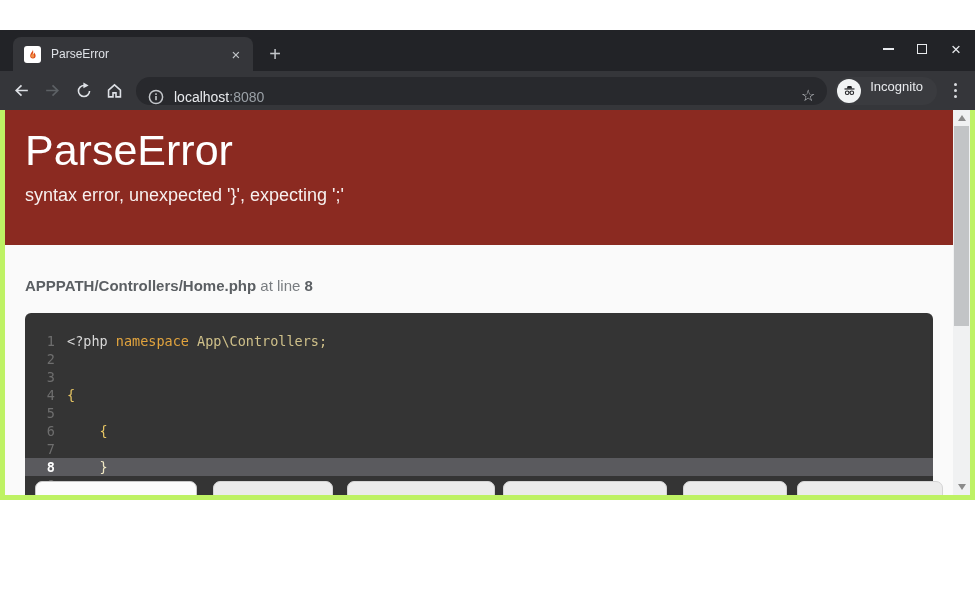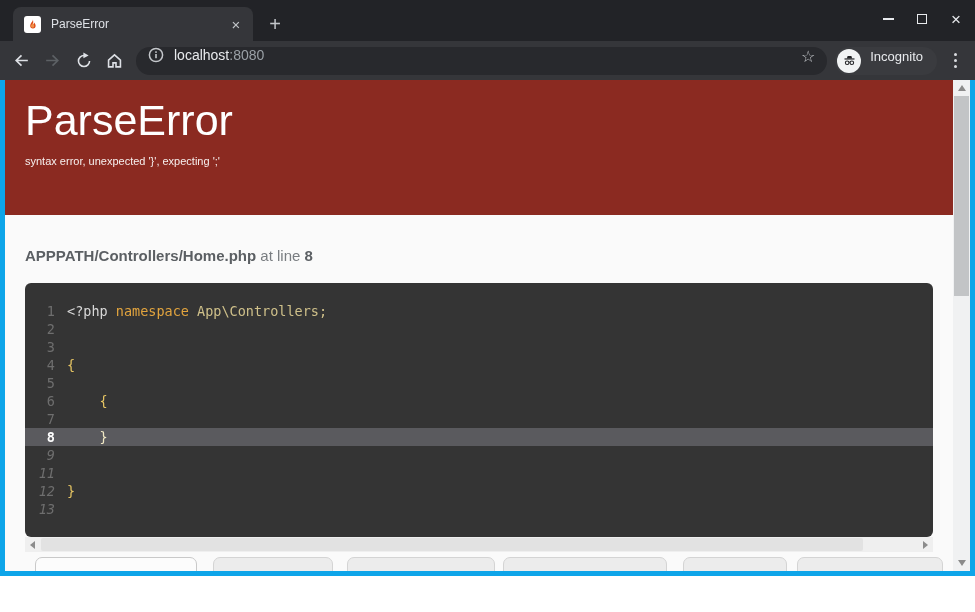--- a/index.html
+++ b/index.html
@@ -1,19 +1,19 @@
 <!DOCTYPE html>
 <html><head>
 <meta charset="utf-8">
 <style>
   * { box-sizing: border-box; margin: 0; padding: 0; }
   html,body { width: 975px; height: 612px; overflow: hidden; }
   body { font-family: "Liberation Sans", sans-serif; }
 
-  .window { position: relative; width: 975px; height: 576px; background: #0ea5e9; overflow: hidden; }
+  .window { position: relative; width: 975px; height: 470px; background: #bef264; overflow: hidden; margin-top: 30px; }
 
   
   .titlebar { position: relative; height: 41px; background: #222327; }
   .tab { position: absolute; left: 13px; top: 7px; width: 240px; height: 34px; background: #35363a;
          border-radius: 8px 8px 0 0; display: flex; align-items: center; padding: 0 8px 0 11px; }
   .favicon { width: 17px; height: 17px; background: #fff; border-radius: 3px; display: flex;
              align-items: center; justify-content: center; margin-right: 10px; flex: none; }
   .tab-title { flex: 1; font-size: 12px; color: #dee1e6; white-space: nowrap; overflow: hidden; }
   .tab-close { width: 18px; height: 18px; display: flex; align-items: center; justify-content: center;
                color: #c3c6ca; font-size: 15px; border-radius: 50%; cursor: default; }
@@ -22,40 +22,40 @@
   .win-controls { position: absolute; right: 2px; top: 0; height: 38px; display: flex; }
   .win-btn { width: 34px; height: 38px; display: flex; align-items: center; justify-content: center; }
   .ic-min { width: 11px; height: 2px; background: #e8eaed; }
   .ic-max { width: 10px; height: 10px; border: 1.6px solid #e8eaed; }
   .ic-close { color: #e8eaed; font-size: 17px; line-height: 1; }
 
   
   .toolbar { height: 39px; background: #35363a; display: flex; align-items: center; padding: 0 6px; }
   .nav-btn { width: 31px; height: 31px; display: flex; align-items: center; justify-content: center; flex: none; }
   .url-pill { flex: 1; height: 28px; background: #28292d; border-radius: 14px; display: flex;
-              align-items: flex-start; padding: 0 10px 0 12px; margin: 0 8px 0 6px; }
+              align-items: flex-end; padding: 0 10px 0 12px; margin: 0 8px 0 6px; }
   .info-ic { margin-right: 10px; display: flex; }
   .url-text { flex: 1; font-size: 14px; color: #e8eaed; white-space: nowrap; }
   .url-text .port { color: #9aa0a6; }
   .star { color: #c4c7cb; font-size: 16px; padding: 0 2px; }
   .incog { display: flex; align-items: flex-start; height: 28px; background: #3a3b3f; border-radius: 14px;
            padding: 2px 14px 2px 2px; margin-right: 4px; flex: none; }
   .incog-circle { width: 24px; height: 24px; border-radius: 50%; background: #f1f3f4; display: flex;
                   align-items: center; justify-content: center; margin-right: 9px; }
   .incog-label { font-size: 13px; color: #e8eaed; }
   .menu-btn { width: 28px; height: 28px; display: flex; flex-direction: column; gap: 3px;
               align-items: center; justify-content: center; flex: none; }
   .menu-btn i { width: 3px; height: 3px; border-radius: 50%; background: #dadce0; }
 
   
   .page { position: absolute; top: 80px; left: 5px; right: 22px; bottom: 5px; background: #fafafa; overflow: hidden; }
 
   .err-header { height: 135px; background: #8b2a21; padding: 15px 24px 0 20px; }
   .err-title { font-size: 43px; font-weight: 400; color: #ffffff; line-height: 1.18; }
-  .err-msg { margin-top: 9px; font-size: 11px; color: #f7f0ef; }
+  .err-msg { margin-top: 9px; font-size: 18px; color: #f7f0ef; }
 
   .file-heading { margin: 32px 24px 0 20px; font-size: 15px; color: #797d81; }
   .file-heading .path, .file-heading .lno { font-weight: bold; color: #5b5f63; }
 
   .code-block { margin: 19px 20px 0 20px; background: #343434; border-radius: 6px;
                 padding: 19px 0 19px 0; overflow: hidden; }
   .code-line { font-family: "DejaVu Sans Mono", monospace; font-size: 13.5px; line-height: 18px;
                white-space: pre; display: flex; }
   .code-line.hl { background: #5a5a5e; }
   .ln { display: inline-block; width: 42px; text-align: right; padding-right: 12px; color: #6e6e6e; flex: none; }

